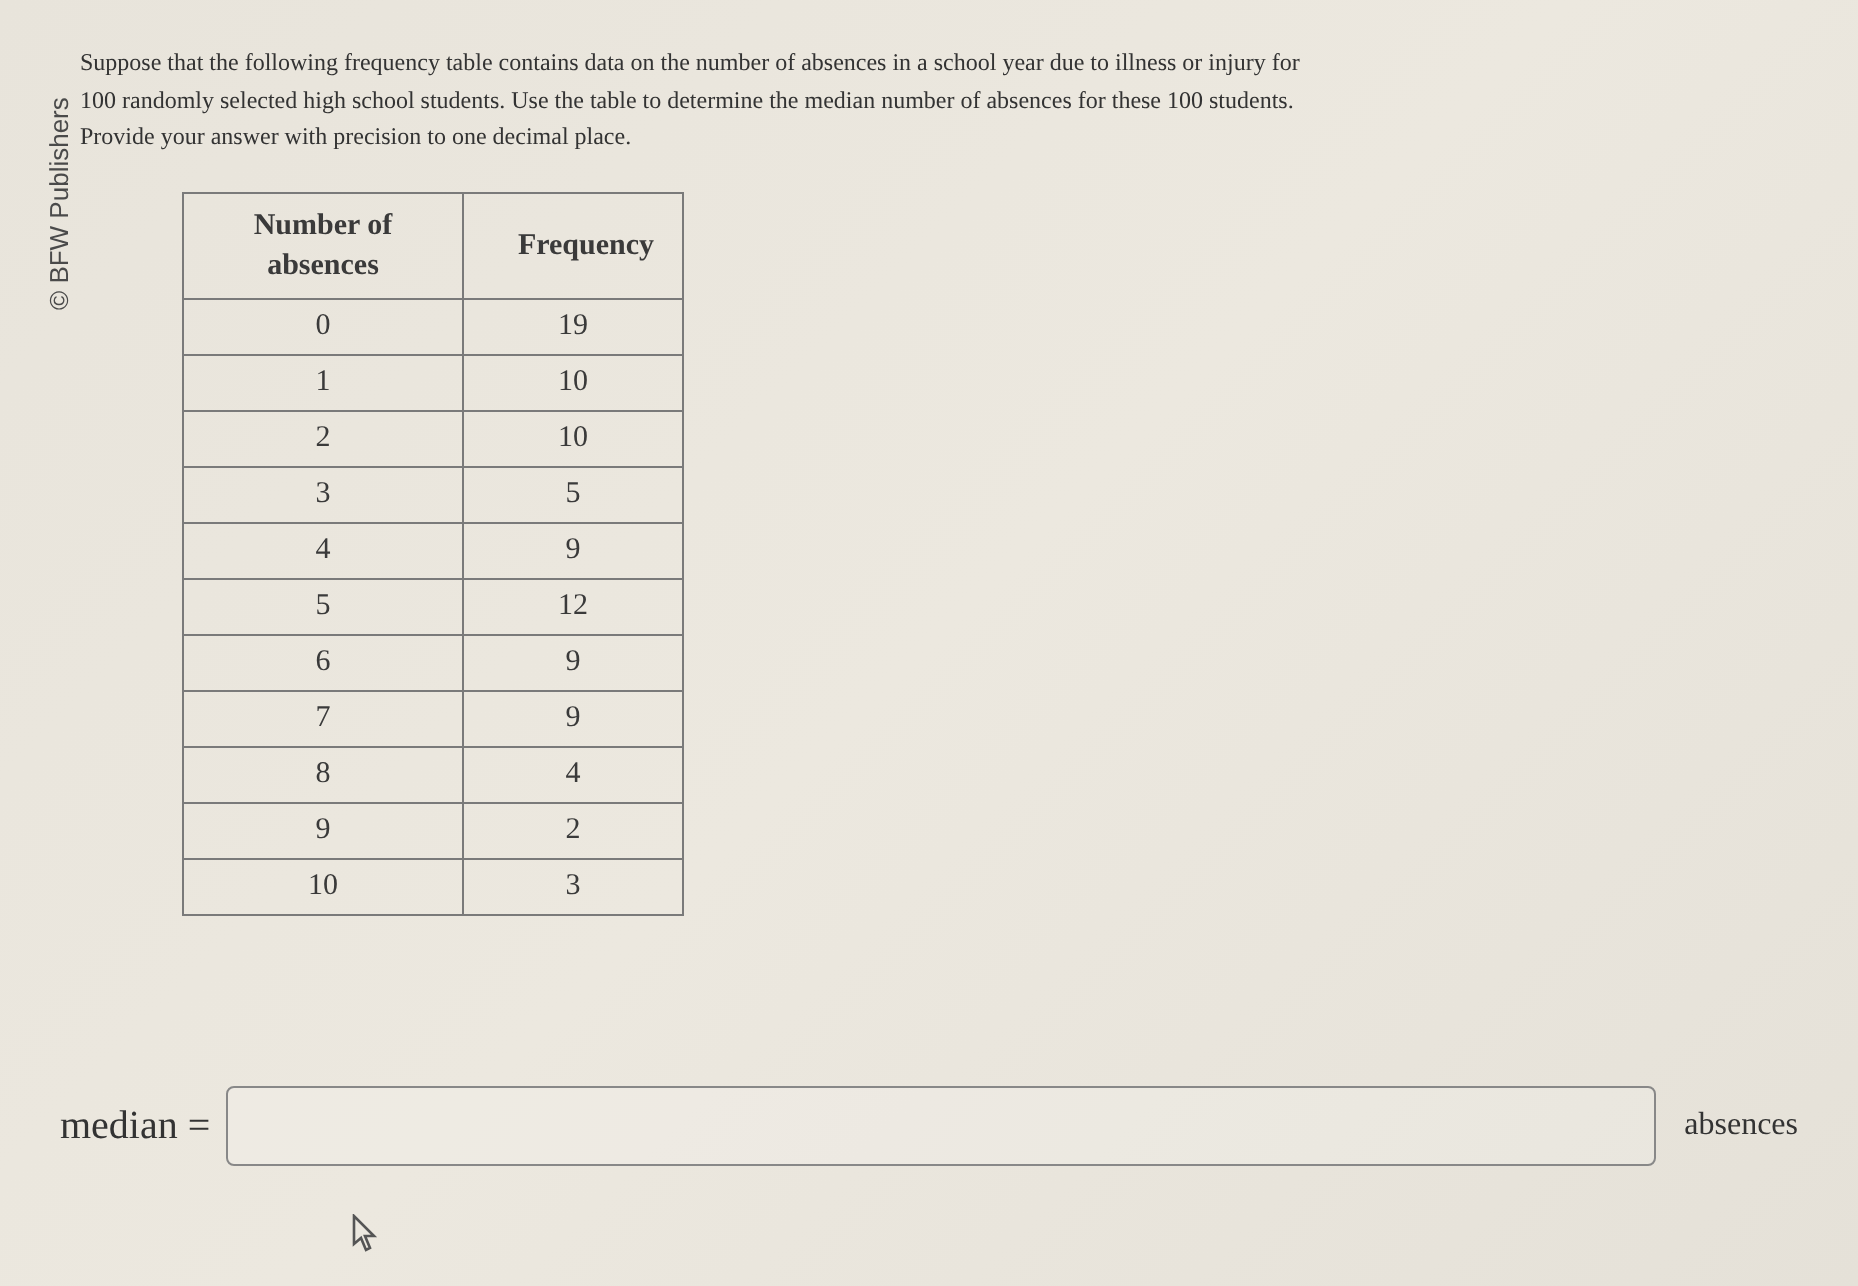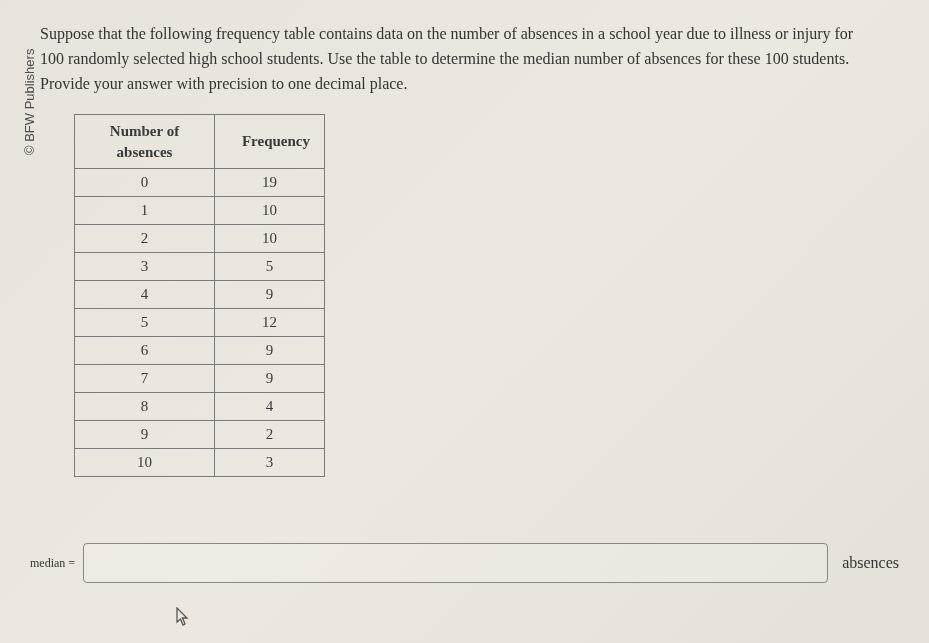--- a/index.html
+++ b/index.html
@@ -21,31 +21,31 @@
       left: 22px;
       top: 155px;
       transform: rotate(-90deg);
       transform-origin: left top;
       font-size: 13px;
       color: #4a4a4a;
       font-family: Arial, sans-serif;
       white-space: nowrap;
     }
     .question-text {
-      font-size: 16px;
+      font-size: 12px;
       line-height: 1.55;
       color: #333;
       margin-bottom: 18px;
       margin-left: 0;
     }
     .question-text p {
       margin: 0;
     }
     .freq-table {
-      margin-left: 34px;
+      margin-left: 51px;
       border-collapse: collapse;
       border: 1.5px solid #7a7a7a;
     }
     .freq-table th {
       border: 1px solid #7a7a7a;
       padding: 6px 14px;
       font-weight: bold;
       font-size: 15px;
       text-align: center;
       vertical-align: middle;
@@ -69,21 +69,21 @@
     .answer-row {
       position: absolute;
       bottom: 60px;
       left: 30px;
       right: 30px;
       display: flex;
       align-items: center;
       gap: 8px;
     }
     .answer-label {
-      font-size: 12px;
+      font-size: 20px;
       color: #333;
       white-space: nowrap;
     }
     .answer-input {
       flex: 1;
       height: 40px;
       border: 1.5px solid #888;
       border-radius: 4px;
       background: rgba(255,255,255,0.15);
       font-size: 16px;

